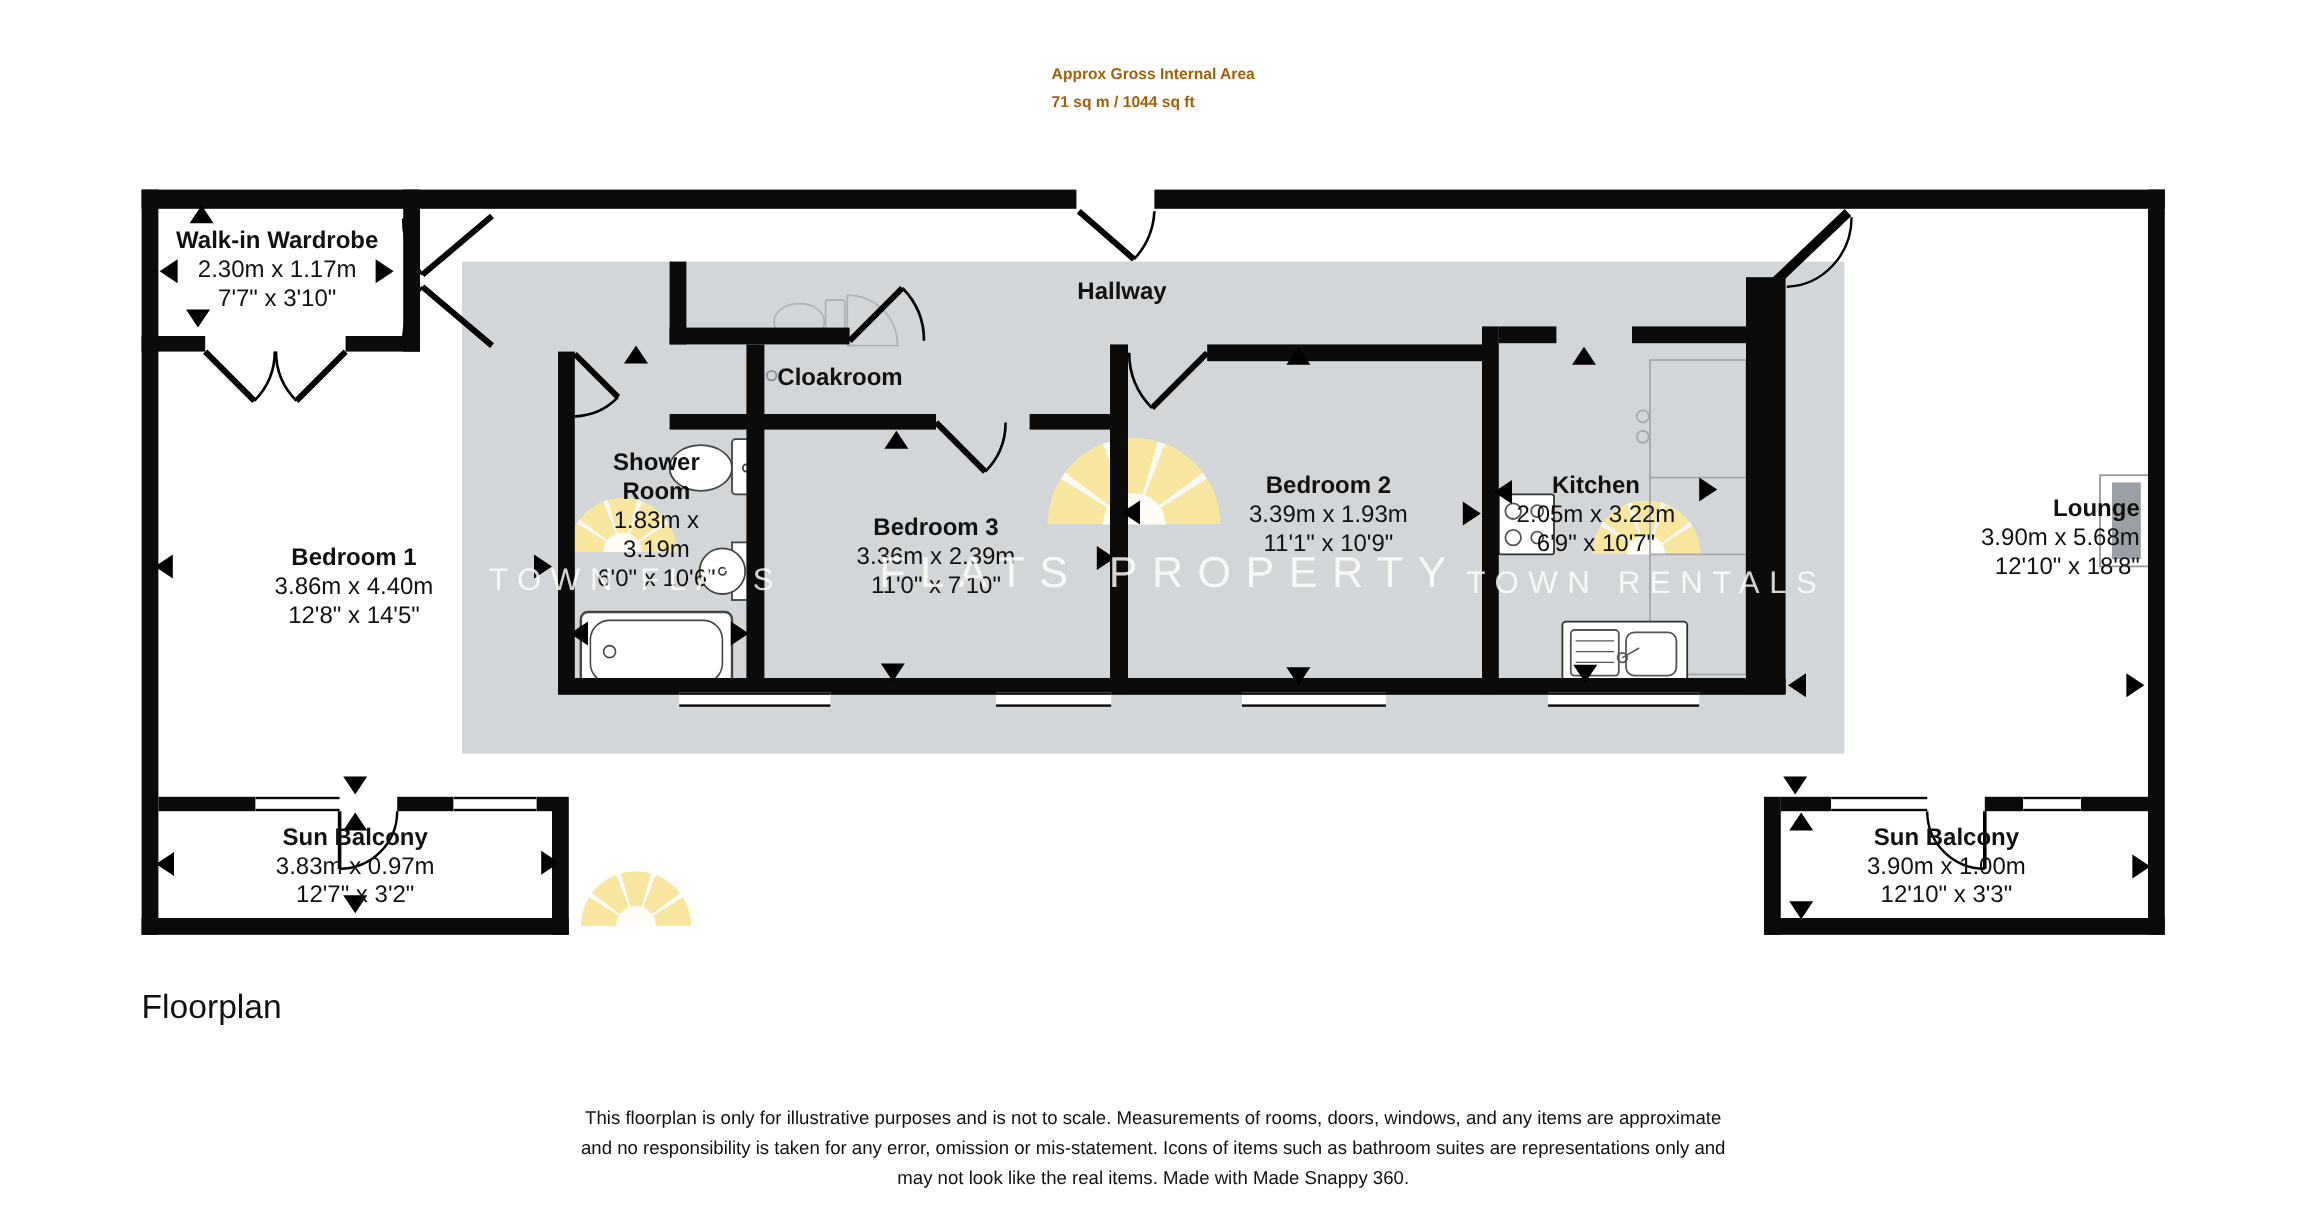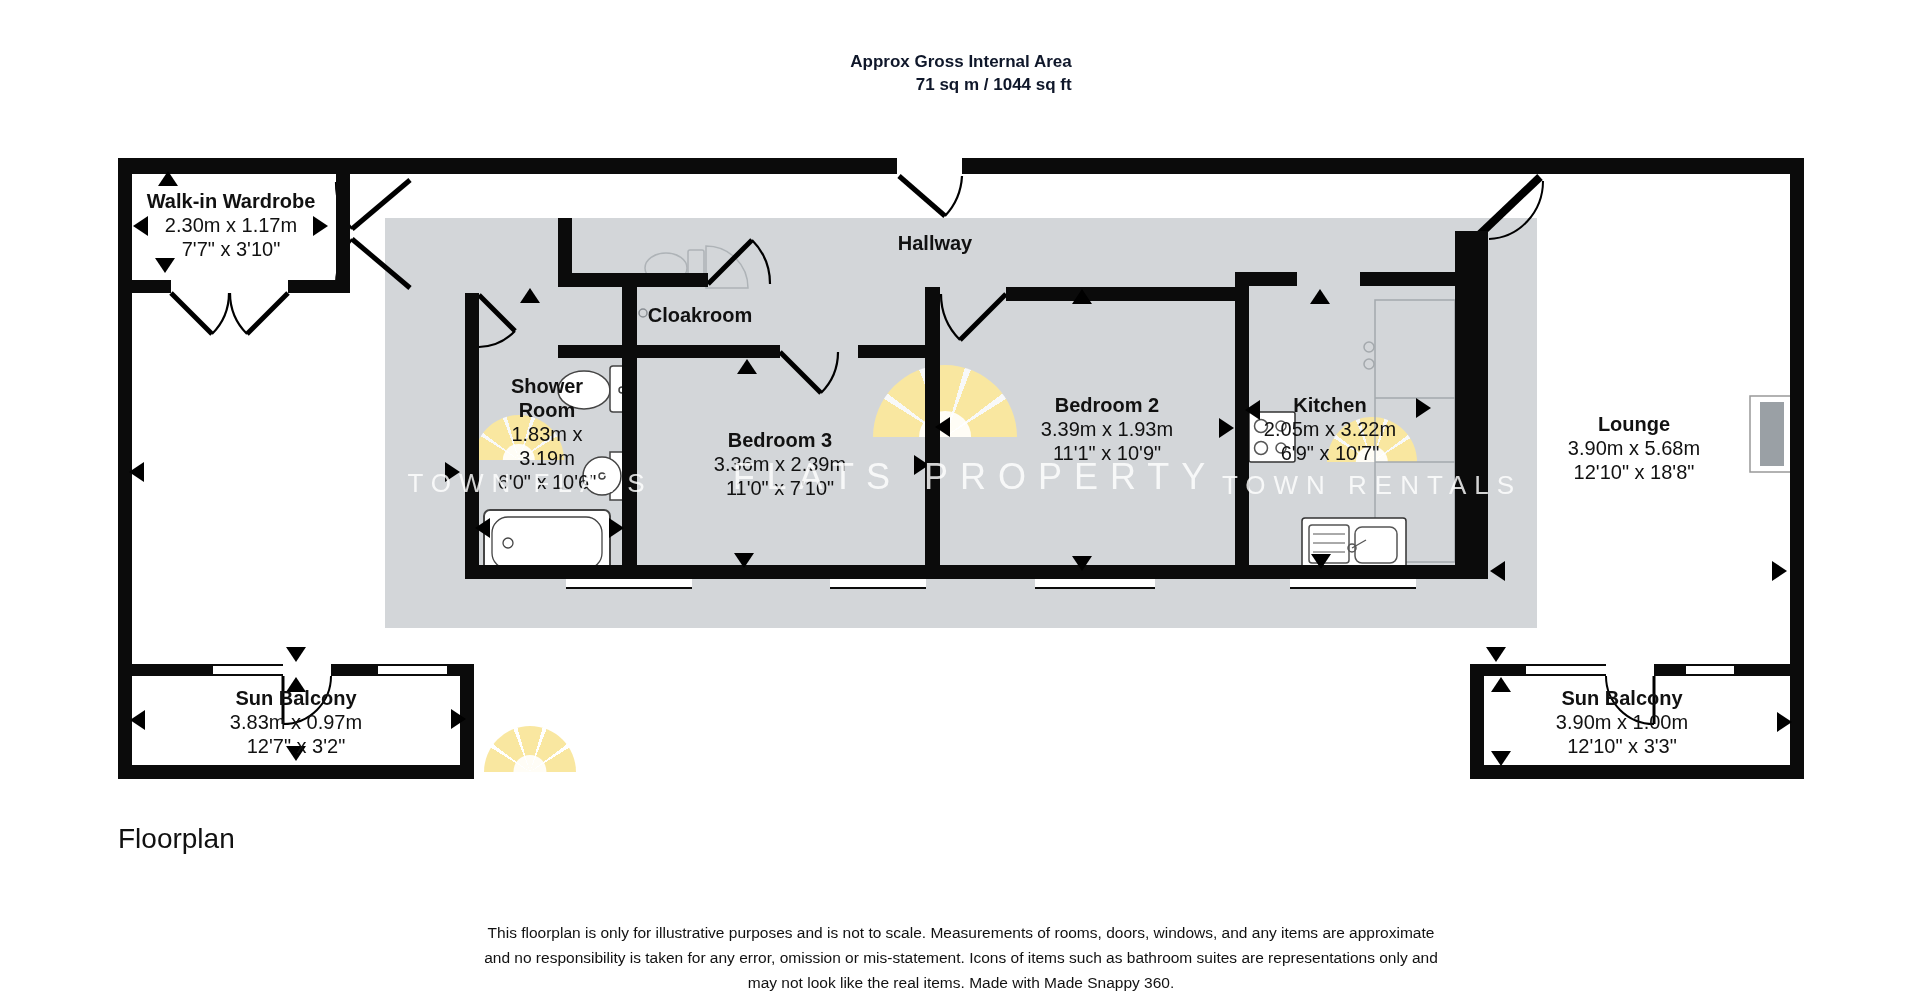--- a/index.html
+++ b/index.html
@@ -32,22 +32,22 @@
 
   .room-label{position:absolute;transform:translateX(-50%);text-align:center;color:#111;
     font-size:20px;line-height:24px;white-space:nowrap;z-index:8;}
   .room-label .name{font-weight:bold;}
   .room-label.wrap{white-space:normal;width:132px;}
 
   .wm{position:absolute;transform:translateX(-50%);color:rgba(255,255,255,.82);
     font-size:26px;letter-spacing:8px;white-space:nowrap;z-index:9;font-weight:400;}
   .wm.big{font-size:36px;letter-spacing:12px;}
 
-  .title{position:absolute;left:961px;top:50px;transform:translateX(-50%);text-align:right;
-    font-size:17px;font-weight:bold;line-height:23px;color:#0f172a;z-index:8;white-space:nowrap;}
+  .title{position:absolute;left:961px;top:50px;transform:translateX(-50%);text-align:left;
+    font-size:13px;font-weight:bold;line-height:23px;color:#a16207;z-index:8;white-space:nowrap;}
   .floorplan-label{position:absolute;left:118px;top:823px;font-size:28px;color:#111;z-index:8;}
   .disclaimer{position:absolute;left:401px;top:920px;width:1120px;text-align:center;
     font-size:15.5px;line-height:25px;color:#111;z-index:8;}
 </style>
 </head>
 <body>
 
 <div class="stage">
 
   <div class="grayzone"></div>
@@ -237,20 +237,25 @@
     <div>Approx Gross Internal Area</div>
     <div>71 sq m / 1044 sq ft</div>
   </div>
 
   <div class="room-label" style="left:231px;top:189px;">
     <div class="name">Walk-in Wardrobe</div>
     <div>2.30m x 1.17m</div>
     <div>7'7" x 3'10"</div>
   </div>
 
+  <div class="room-label" style="left:295px;top:453px;">
+    <div class="name">Bedroom 1</div>
+    <div>3.86m x 4.40m</div>
+    <div>12'8" x 14'5"</div>
+  </div>
 
   <div class="room-label wrap" style="left:547px;top:374px;">
     <div class="name">Shower Room</div>
     <div>1.83m x 3.19m</div>
     <div>6'0" x 10'6"</div>
   </div>
 
   <div class="room-label" style="left:700px;top:303px;">
     <div class="name">Cloakroom</div>
   </div>
@@ -270,21 +275,21 @@
     <div>3.39m x 1.93m</div>
     <div>11'1" x 10'9"</div>
   </div>
 
   <div class="room-label" style="left:1330px;top:393px;">
     <div class="name">Kitchen</div>
     <div>2.05m x 3.22m</div>
     <div>6'9" x 10'7"</div>
   </div>
 
-  <div class="room-label" style="left:1634px;top:412px;">
+  <div class="room-label" style="left:1717px;top:412px;text-align:right;">
     <div class="name">Lounge</div>
     <div>3.90m x 5.68m</div>
     <div>12'10" x 18'8"</div>
   </div>
 
   <div class="room-label" style="left:296px;top:686px;">
     <div class="name">Sun Balcony</div>
     <div>3.83m x 0.97m</div>
     <div>12'7" x 3'2"</div>
   </div>

